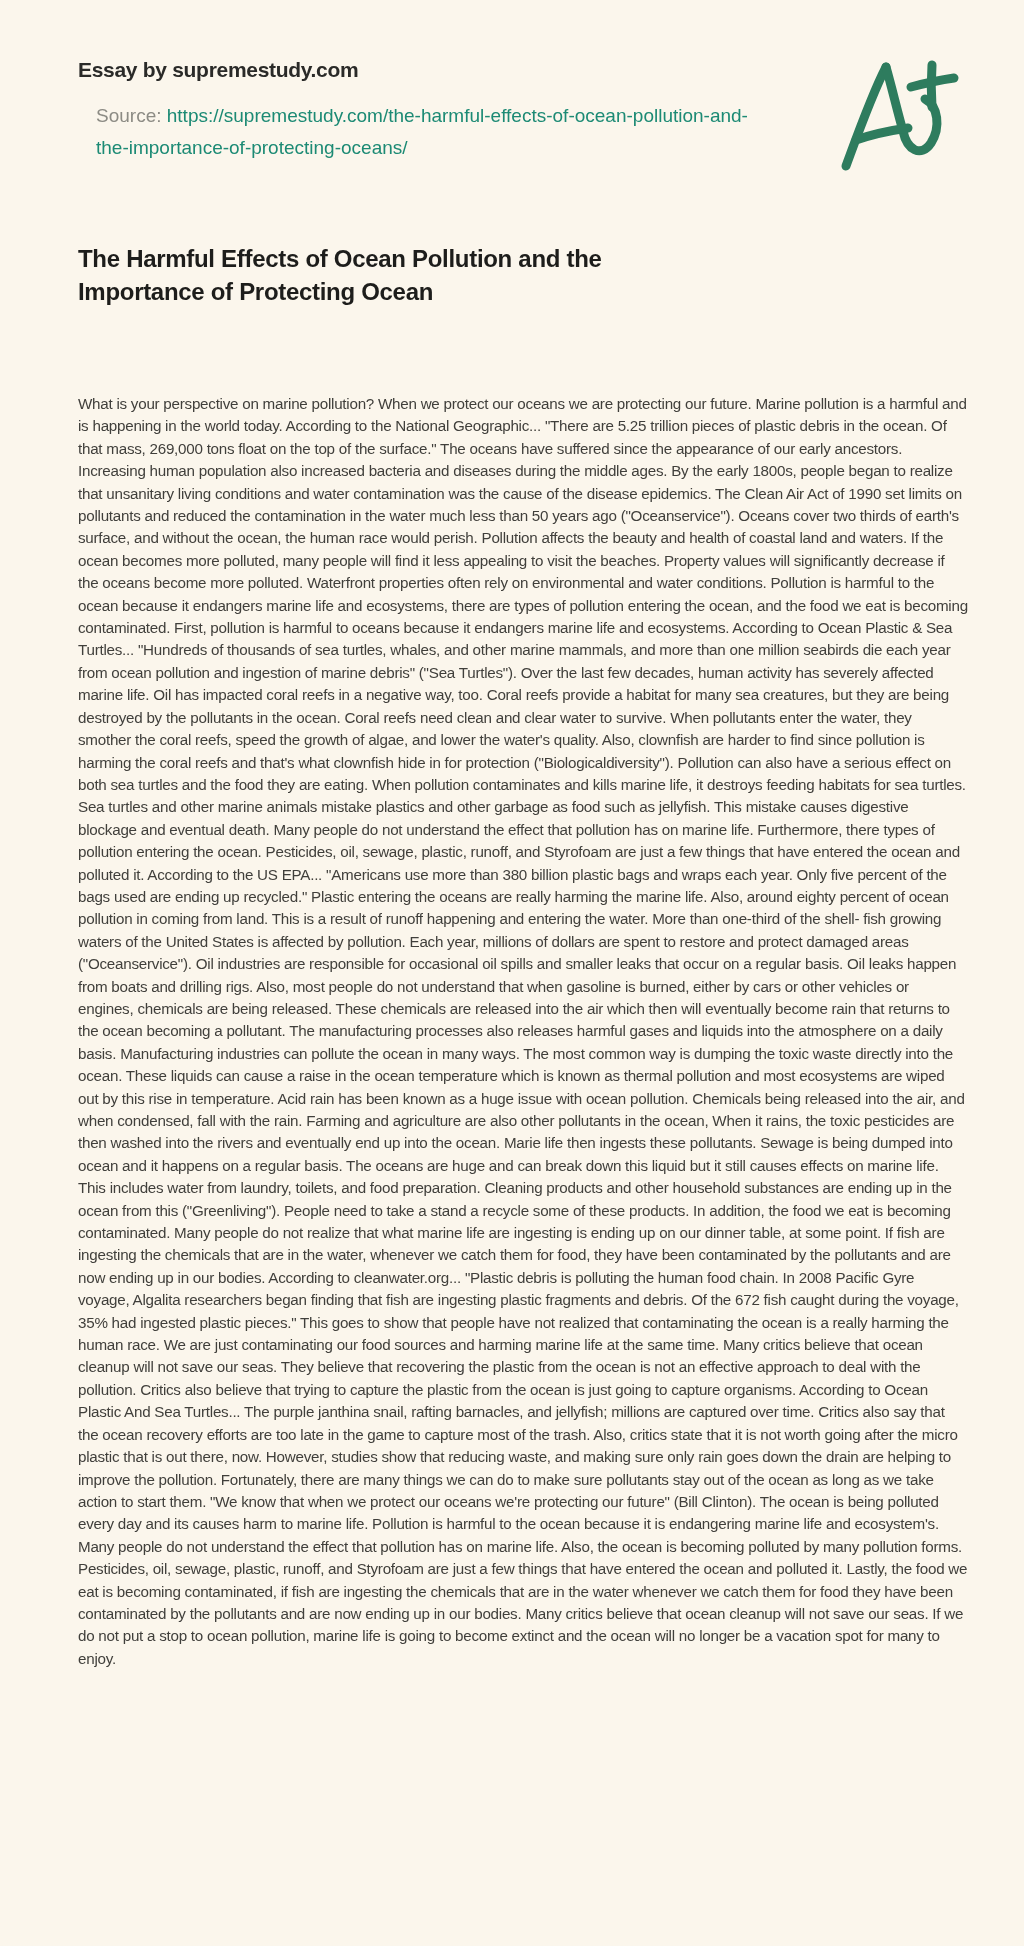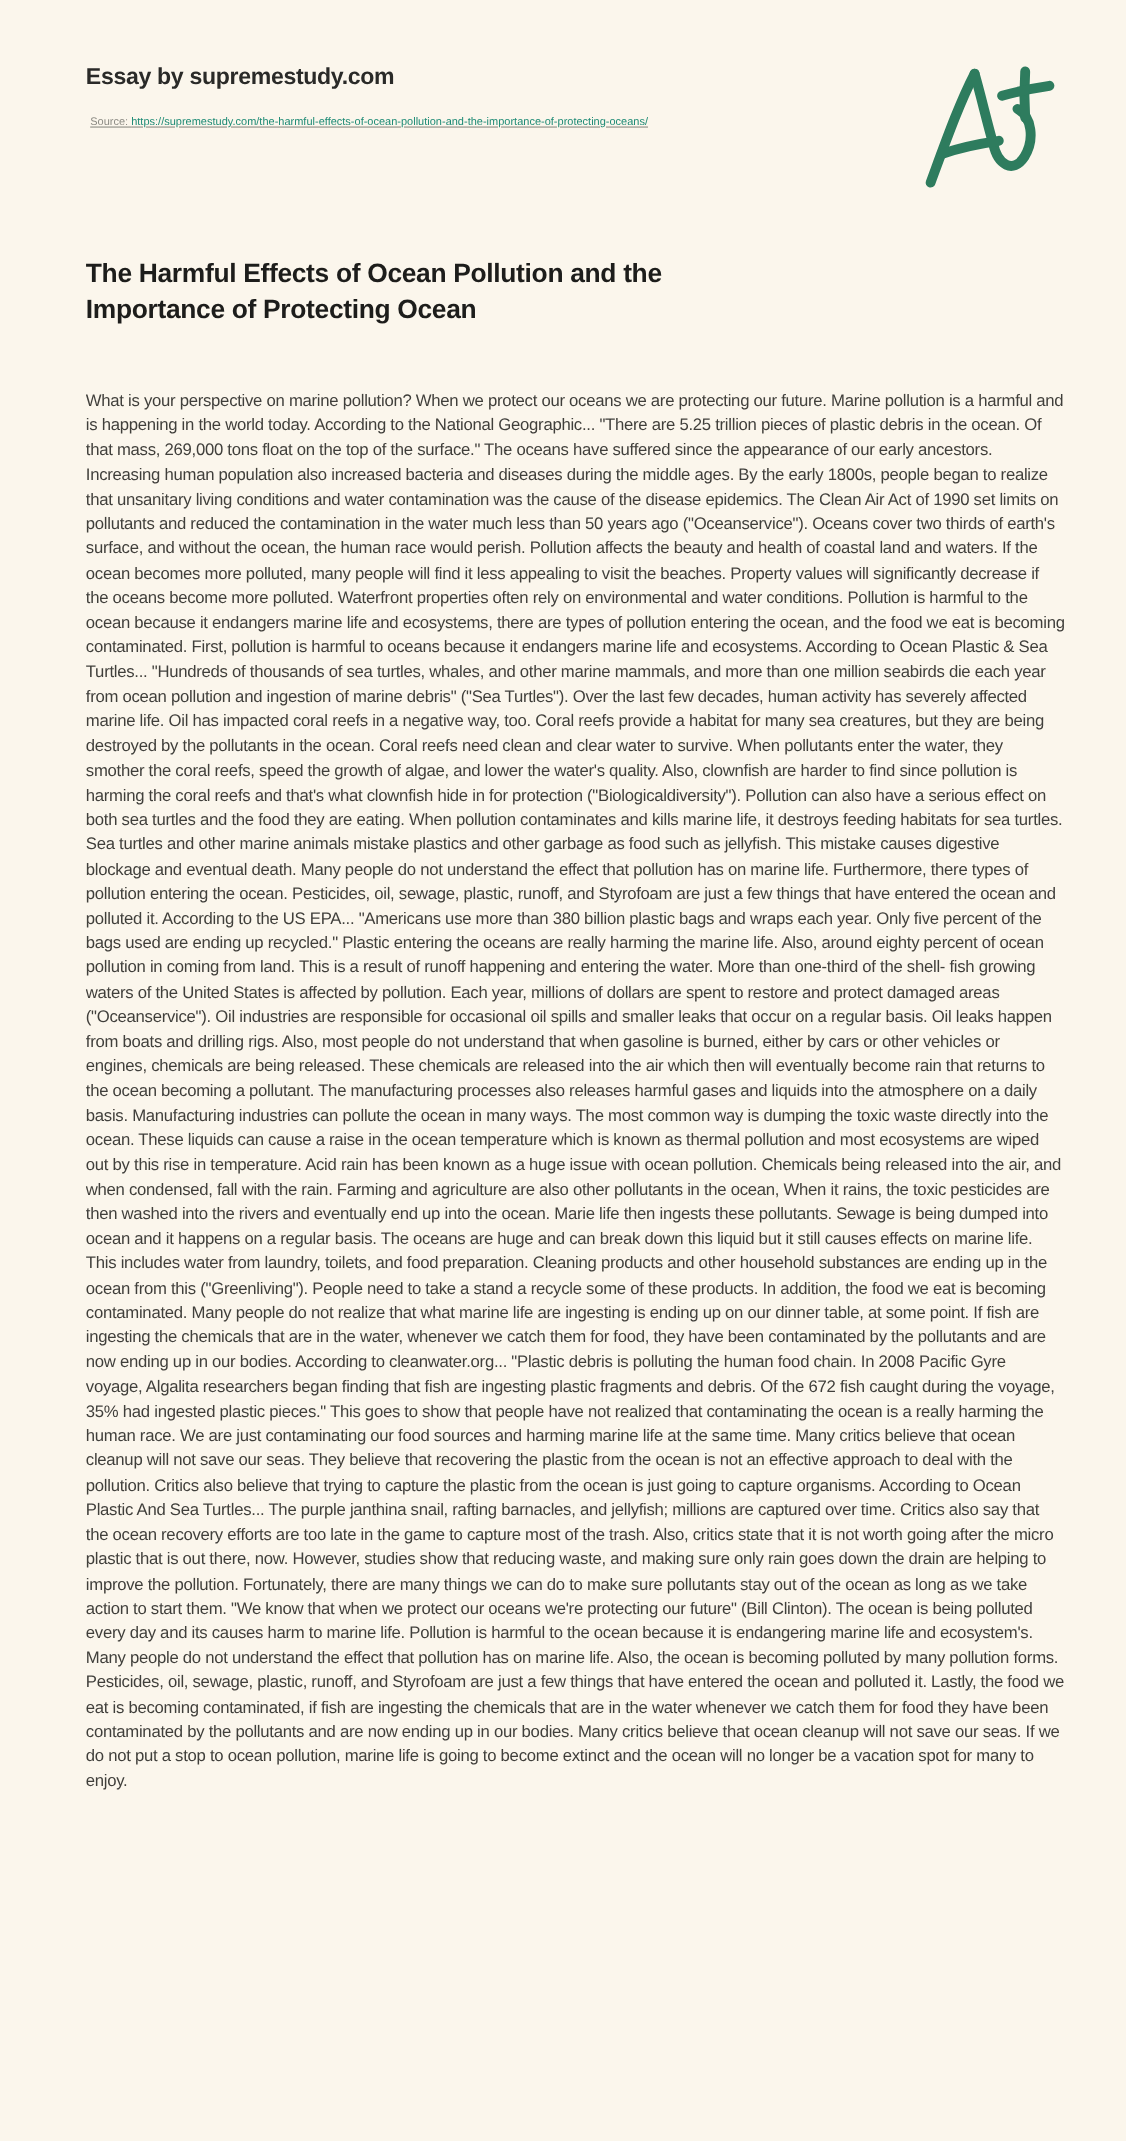--- a/index.html
+++ b/index.html
@@ -25,27 +25,26 @@
   }
   .header-left { max-width: 700px; }
   .byline {
     font-size: 21px;
     font-weight: bold;
     color: #2a2a28;
     letter-spacing: -0.3px;
     margin: 6px 0 14px 0;
   }
   .source-line {
-    font-size: 10px;
+    font-size: 19px;
     line-height: 32px;
     color: #8c8b84;
     max-width: 660px;
-    margin: 4px;
+    margin: 18px;
     word-break: break-word;
-    text-decoration: underline;
   }
   .source-line a {
     color: #1c8a74;
     text-decoration: none;
   }
   .logo-wrap {
     width: 130px;
     height: 118px;
     margin-right: 4px;
     margin-top: 2px;
@@ -54,21 +53,21 @@
   .essay-title {
     font-size: 24px;
     font-weight: bold;
     color: #1d1d1b;
     letter-spacing: -0.3px;
     line-height: 33px;
     max-width: 648px;
     margin: 60px 0 0 0;
   }
   .essay-body {
-    margin-top: 56px;
+    margin-top: 85px;
     font-size: 15.2px;
     line-height: 22.4px;
     letter-spacing: -0.25px;
     color: #403f3b;
     max-width: 892px;
     text-align: left;
     max-height: 1590px;
     overflow: hidden;
   }
 </style>

